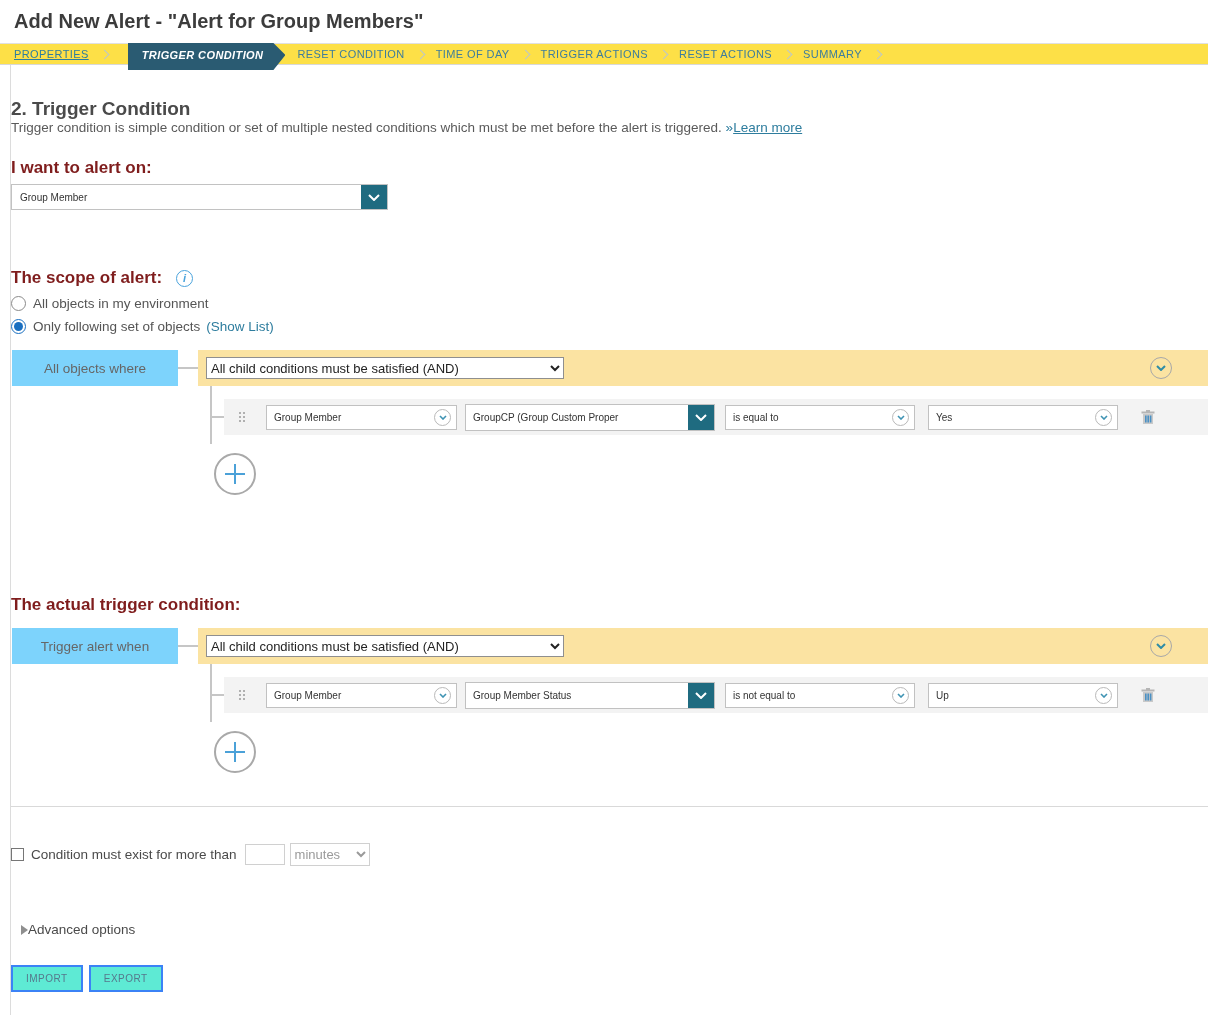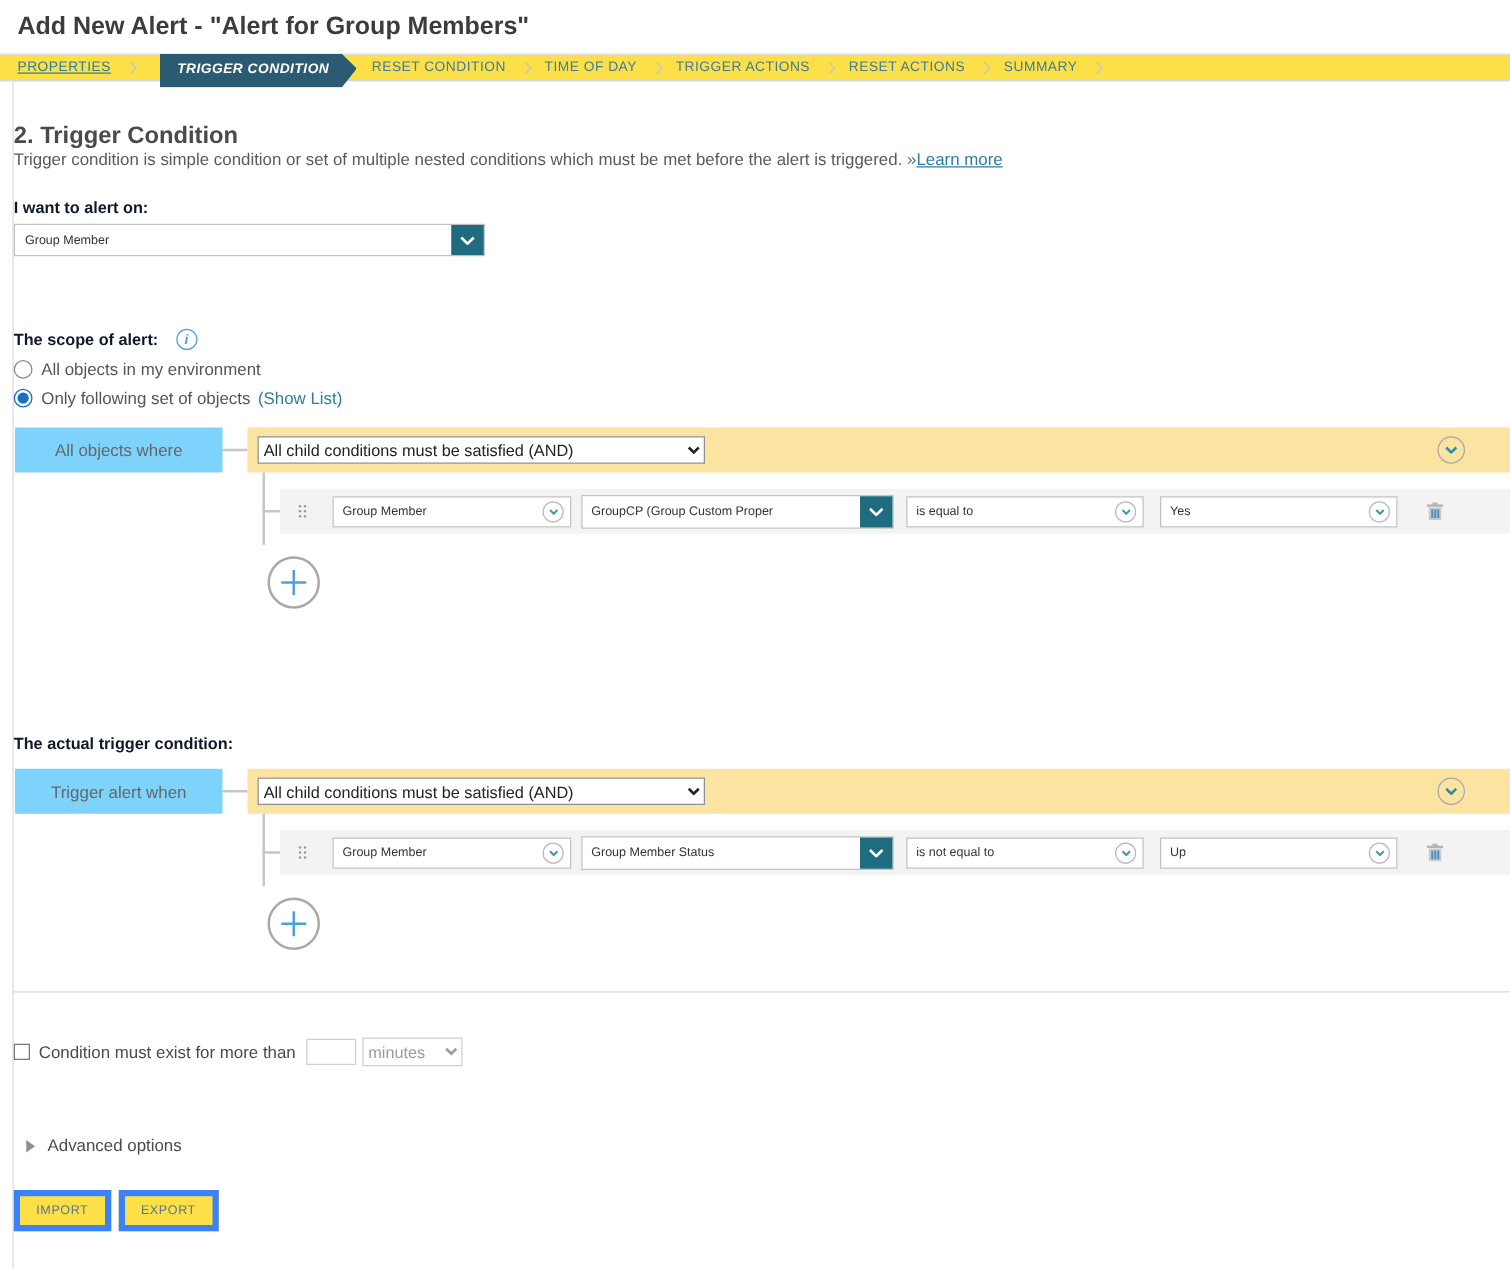--- a/index.html
+++ b/index.html
@@ -56,21 +56,21 @@
     padding-top: 33px;
     font-size: 19px; font-weight: 700; color: #4a4a4a;
   }
   .section-desc {
     font-size: 13.5px; color: #5a5a5a;
   }
   .teal-mark { color: #2e7d9e; text-decoration: none; }
   .link { color: #2e7d9e; text-decoration: underline; cursor: pointer; }
   .link.nounder { text-decoration: none; }
   
-  .field-label { font-size: 13px; font-weight: 700; color: #0f172a; }
+  .field-label { font-size: 17px; font-weight: 700; color: #7f1d1d; }
   .alert-on-label { margin-top: 23px; }
   .combo {
     display: flex; align-items: center;
     background: #fff; border: 1px solid #c2c2c2;
     height: 26px; cursor: pointer;
   }
   .combo .combo-text {
     flex: 1; padding: 0 8px; font-size: 10px; color: #333;
     white-space: nowrap; overflow: hidden;
   }
@@ -166,25 +166,25 @@
   }
   .duration-input {
     width: 40px; height: 21px; border: 1px solid #d0d0d0; margin-left: 8px;
     font-family: "Liberation Sans", sans-serif; font-size: 13px; padding: 0 4px;
   }
   .minutes-select {
     margin-left: 5px; height: 23px; width: 80px;
     border: 1px solid #d0d0d0; color: #9a9a9a; background: #fff;
     font-family: "Liberation Sans", sans-serif; font-size: 13px;
   }
-  .advanced-row { margin-top: 56px; margin-left: 10px; display: flex; align-items: center; gap: 10px; font-size: 13.5px; color: #4a4a4a; cursor: pointer; }
+  .advanced-row { margin-top: 56px; margin-left: 10px; display: flex; align-items: center; font-size: 13.5px; color: #4a4a4a; cursor: pointer; }
   .tri-right { width: 0; height: 0; border-left: 7px solid #8f8f8f; border-top: 5px solid transparent; border-bottom: 5px solid transparent; }
   .btn-row { margin-top: 28px; display: flex; gap: 6px; }
   .sw-btn {
-    background: #fde047; border: 5px solid #3b82f6;
+    background: #5eead4; border: 2px solid #3b82f6;
     font-family: "Liberation Sans", sans-serif;
     font-size: 10px; letter-spacing: .5px; color: #56788c;
     padding: 6px 13px; cursor: pointer;
   }
 </style>
 </head>
 <body>
 
 <h1 class="page-title">Add New Alert - "Alert for Group Members"</h1>
 

